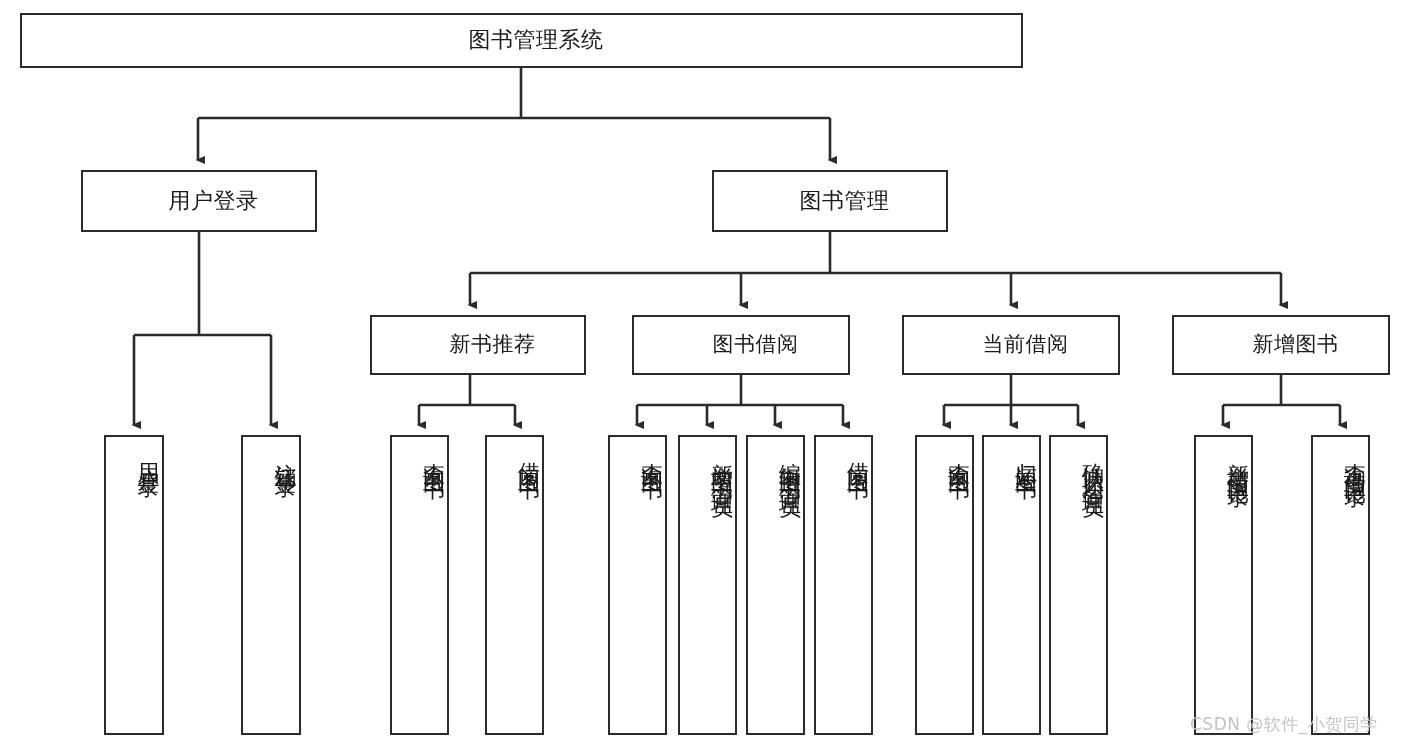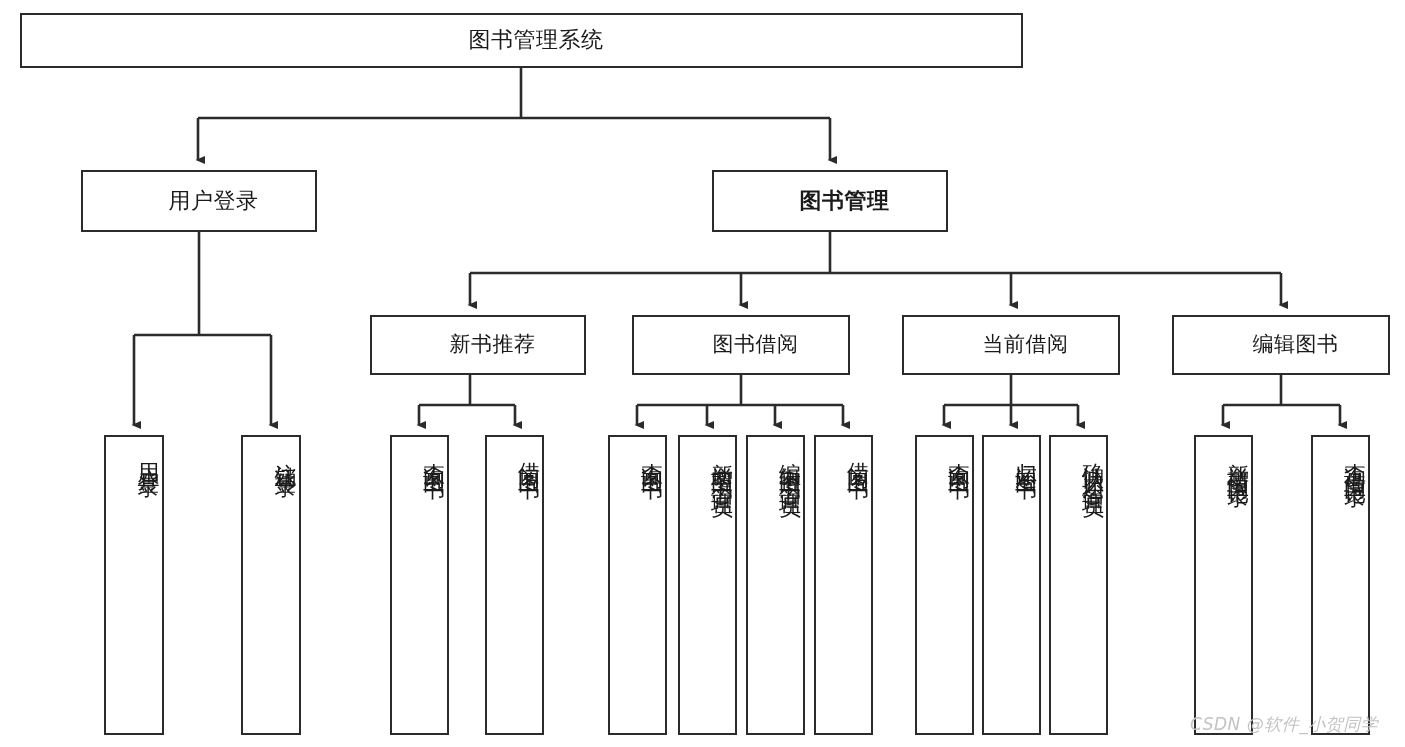--- a/index.html
+++ b/index.html
@@ -122,35 +122,35 @@
     </g>
   </svg>
 
   <div class="node-box level0" style="left: 20px; top: 13px; width: 1003px; height: 55px;">
     <span class="node-label">图书管理系统</span>
   </div>
 
   <div class="node-box level1" style="left: 81px; top: 170px; width: 236px; height: 62px;">
     <span class="node-label">用户登录</span>
   </div>
-  <div class="node-box level1" style="left: 712px; top: 170px; width: 236px; height: 62px; font-weight: bold;">
+  <div class="node-box level1" style="left: 712px; top: 170px; width: 236px; height: 62px;">
     <span class="node-label">图书管理</span>
   </div>
 
   <div class="node-box level2" style="left: 370px; top: 315px; width: 216px; height: 60px;">
     <span class="node-label">新书推荐</span>
   </div>
   <div class="node-box level2" style="left: 902px; top: 315px; width: 218px; height: 60px;">
     <span class="node-label">当前借阅</span>
   </div>
   <div class="node-box level2" style="left: 632px; top: 315px; width: 218px; height: 60px;">
     <span class="node-label">图书借阅</span>
   </div>
   <div class="node-box level2" style="left: 1172px; top: 315px; width: 218px; height: 60px;">
-    <span class="node-label">编辑图书</span>
+    <span class="node-label">新增图书</span>
   </div>
 
   <div class="node-box vertical" style="left: 104px; top: 435px; width: 60px; height: 300px;">
     <span class="node-label">用户登录</span>
   </div>
   <div class="node-box vertical" style="left: 241px; top: 435px; width: 60px; height: 300px;">
     <span class="node-label">注销登录</span>
   </div>
   <div class="node-box vertical" style="left: 390px; top: 435px; width: 59px; height: 300px;">
     <span class="node-label">查询图书</span>
@@ -179,15 +179,15 @@
   <div class="node-box vertical" style="left: 1049px; top: 435px; width: 59px; height: 300px;">
     <span class="node-label">确认归还（管理员）</span>
   </div>
   <div class="node-box vertical" style="left: 1194px; top: 435px; width: 59px; height: 300px;">
     <span class="node-label">新增借阅记录</span>
   </div>
   <div class="node-box vertical" style="left: 1311px; top: 435px; width: 59px; height: 300px;">
     <span class="node-label">查询借阅记录</span>
   </div>
 
-  <div class="watermark" style="left:1190px; top:713px;font-style:italic;">CSDN @软件_小贺同学</div>
+  <div class="watermark" style="left:1190px; top:713px;">CSDN @软件_小贺同学</div>
 
 </div>
 
 </body></html>

